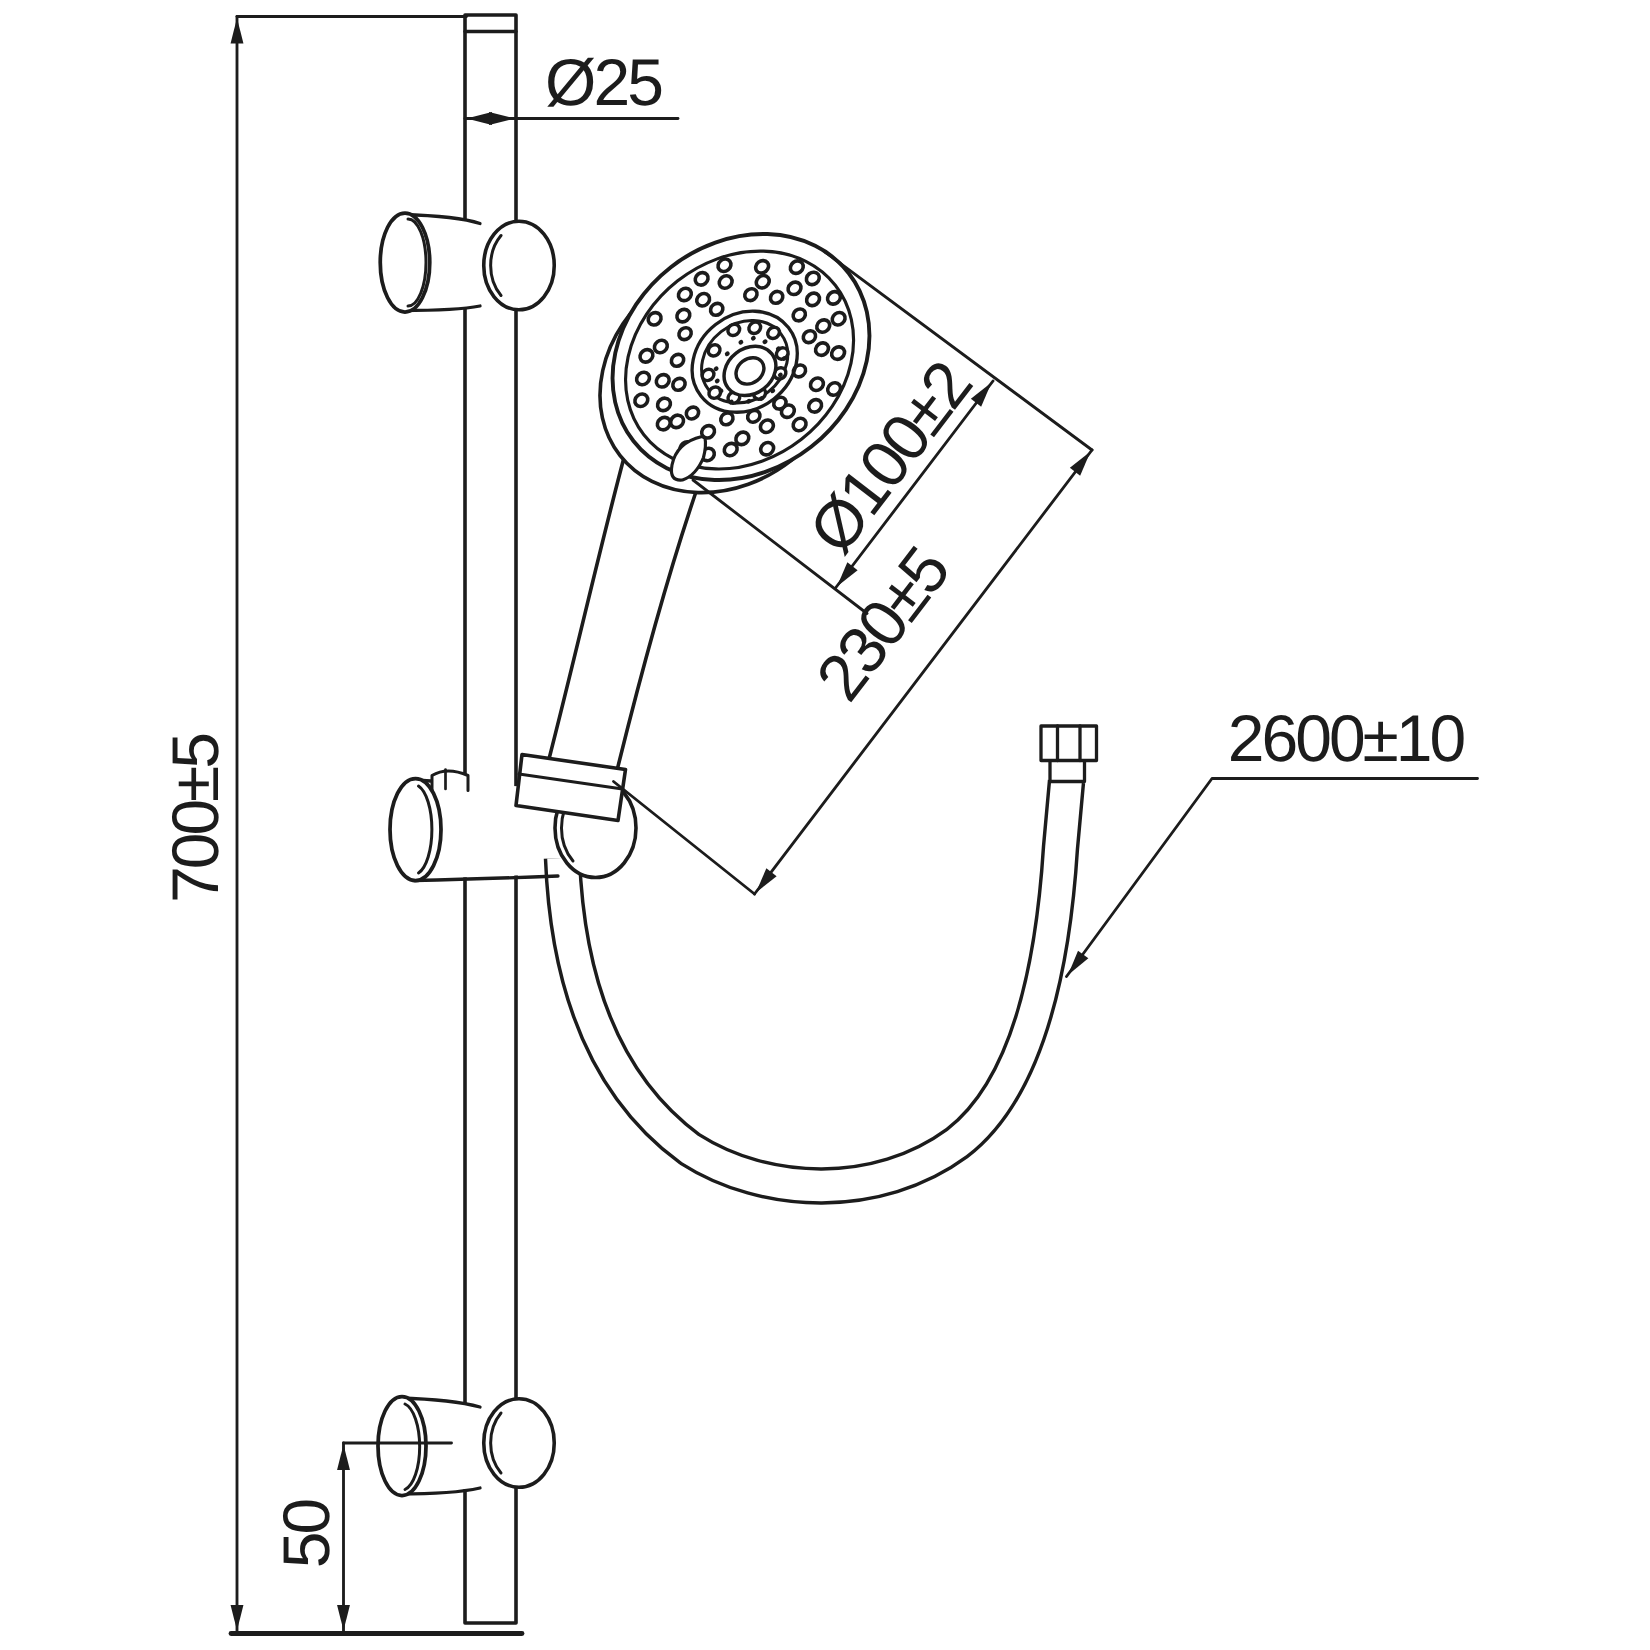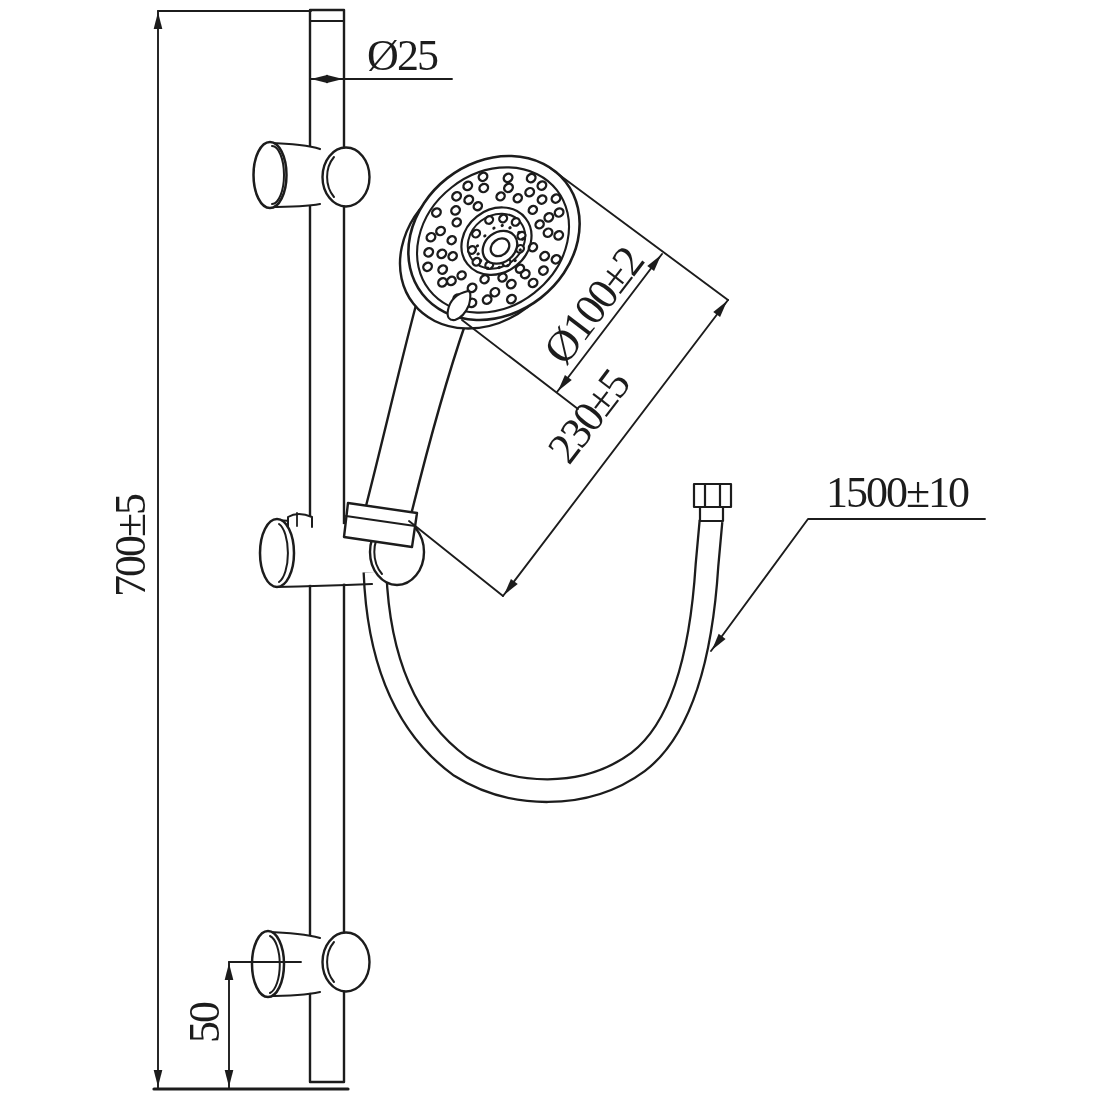--- a/index.html
+++ b/index.html
@@ -1,17 +1,17 @@
 <!DOCTYPE html>
 <html><head>
 <meta charset="utf-8">
 <style>
   html,body{margin:0;padding:0;background:#fff;}
   #canvas{position:relative;width:1100px;height:1100px;background:var(--bg,#fff);overflow:hidden;
-          font-family:Liberation Serif, serif;}
+          font-family:Liberation Sans, sans-serif;}
   #lineart{position:absolute;left:0;top:0;}
   .dim-label{position:absolute;font-size:44px;letter-spacing:-2px;color:var(--line,#1c1c1c);
              white-space:nowrap;line-height:1;user-select:none;}
   svg *{vector-effect:none;}
 </style>
 </head>
 <body>
 
 <div id="canvas" style="--bg: #ffffff; --line: #1c1c1c;">
 
@@ -203,14 +203,14 @@
           </g>
     </g>
   </g>
 </svg>
 
 <div class="dim-label" style="left:402px;top:56px;transform:translate(-50%,-50%);">Ø25</div>
 <div class="dim-label" style="left:131px;top:546px;transform:translate(-50%,-50%) rotate(-90deg);">700±5</div>
 <div class="dim-label" style="left:205px;top:1023px;transform:translate(-50%,-50%) rotate(-90deg);">50</div>
 <div class="dim-label" style="left:594px;top:306px;transform:translate(-50%,-50%) rotate(-52.6deg);">Ø100±2</div>
 <div class="dim-label" style="left:589px;top:417px;transform:translate(-50%,-50%) rotate(-52.6deg);">230±5</div>
-<div class="dim-label" style="left:897px;top:493px;transform:translate(-50%,-50%);">1500±10</div>
+<div class="dim-label" style="left:897px;top:493px;transform:translate(-50%,-50%);">2600±10</div>
 </div>
 
 </body></html>

